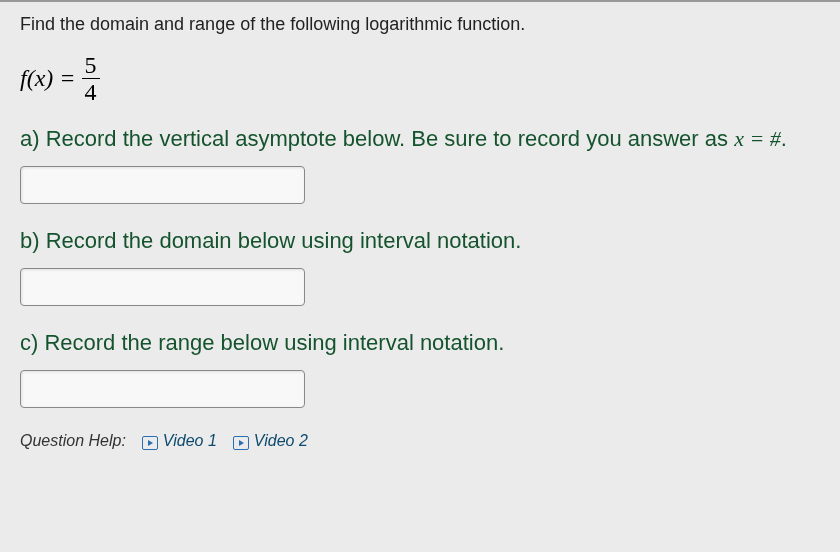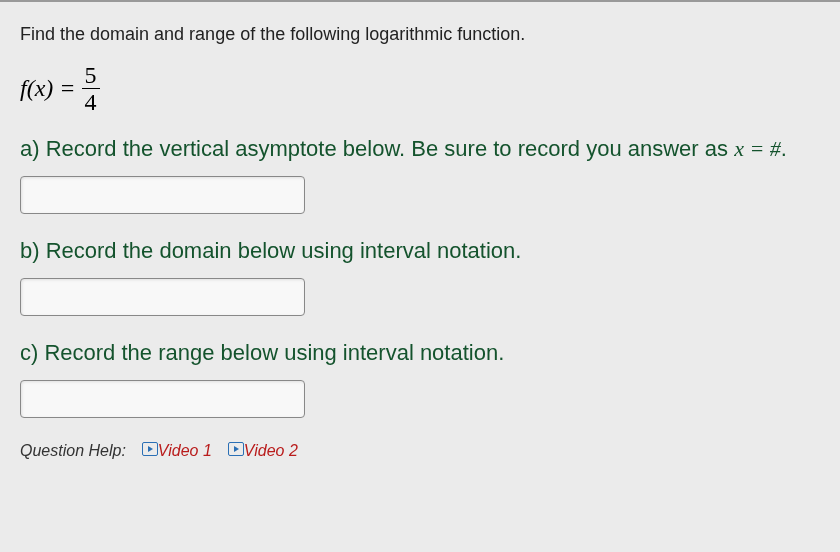--- a/index.html
+++ b/index.html
@@ -10,21 +10,21 @@
     body {
       width: 840px;
       height: 552px;
       font-family: Arial, Helvetica, sans-serif;
       background: #e8e8e8;
       padding: 0;
       overflow: hidden;
     }
     .page {
       background: #ebebeb;
-      padding: 22px 20px 10px 20px;
+      padding: 12px 20px 10px 20px;
       border-top: 2px solid #999;
       height: 100%;
     }
     .question-text {
       font-size: 18px;
       color: #222;
       margin-bottom: 18px;
       font-weight: normal;
     }
     .formula {
@@ -75,23 +75,24 @@
     .help-row {
       font-size: 16px;
       color: #333;
       display: flex;
       align-items: center;
       gap: 16px;
       margin-top: 8px;
       font-style: italic;
     }
     .help-link {
-      color: #b91c1c;
+      color: #0c4a6e;
       display: inline-flex;
-      align-items: flex-start;
+      align-items: flex-end;
+      gap: 5px;
       cursor: pointer;
     }
     .icon-box {
       display: inline-flex;
       align-items: center;
       justify-content: center;
       width: 16px;
       height: 14px;
       border: 1.2px solid #2a6fb5;
       border-radius: 2px;

